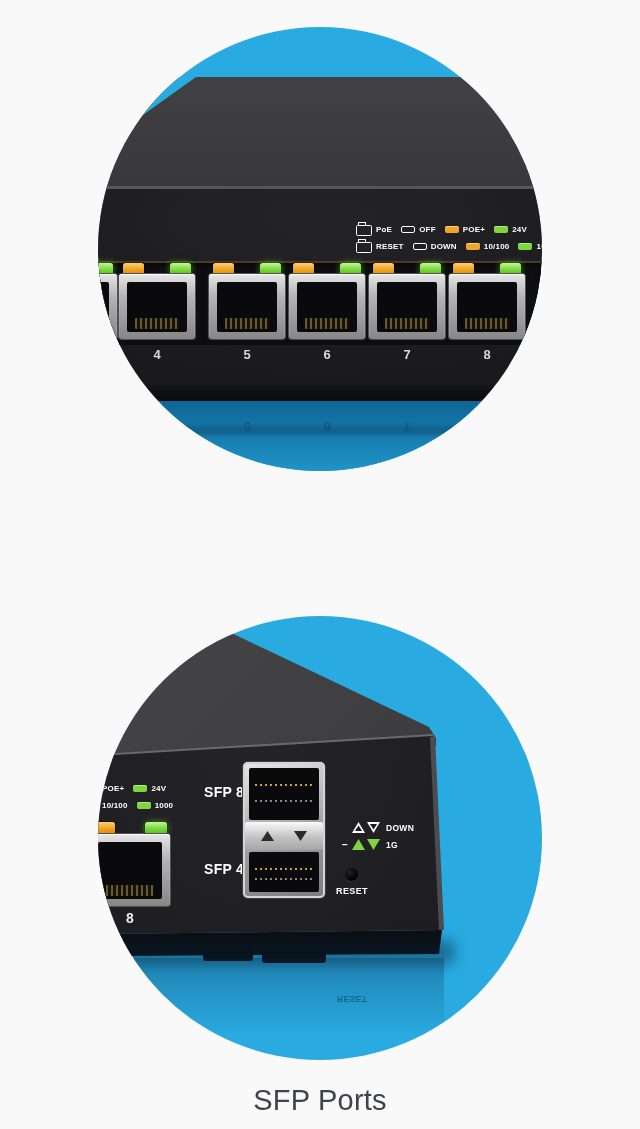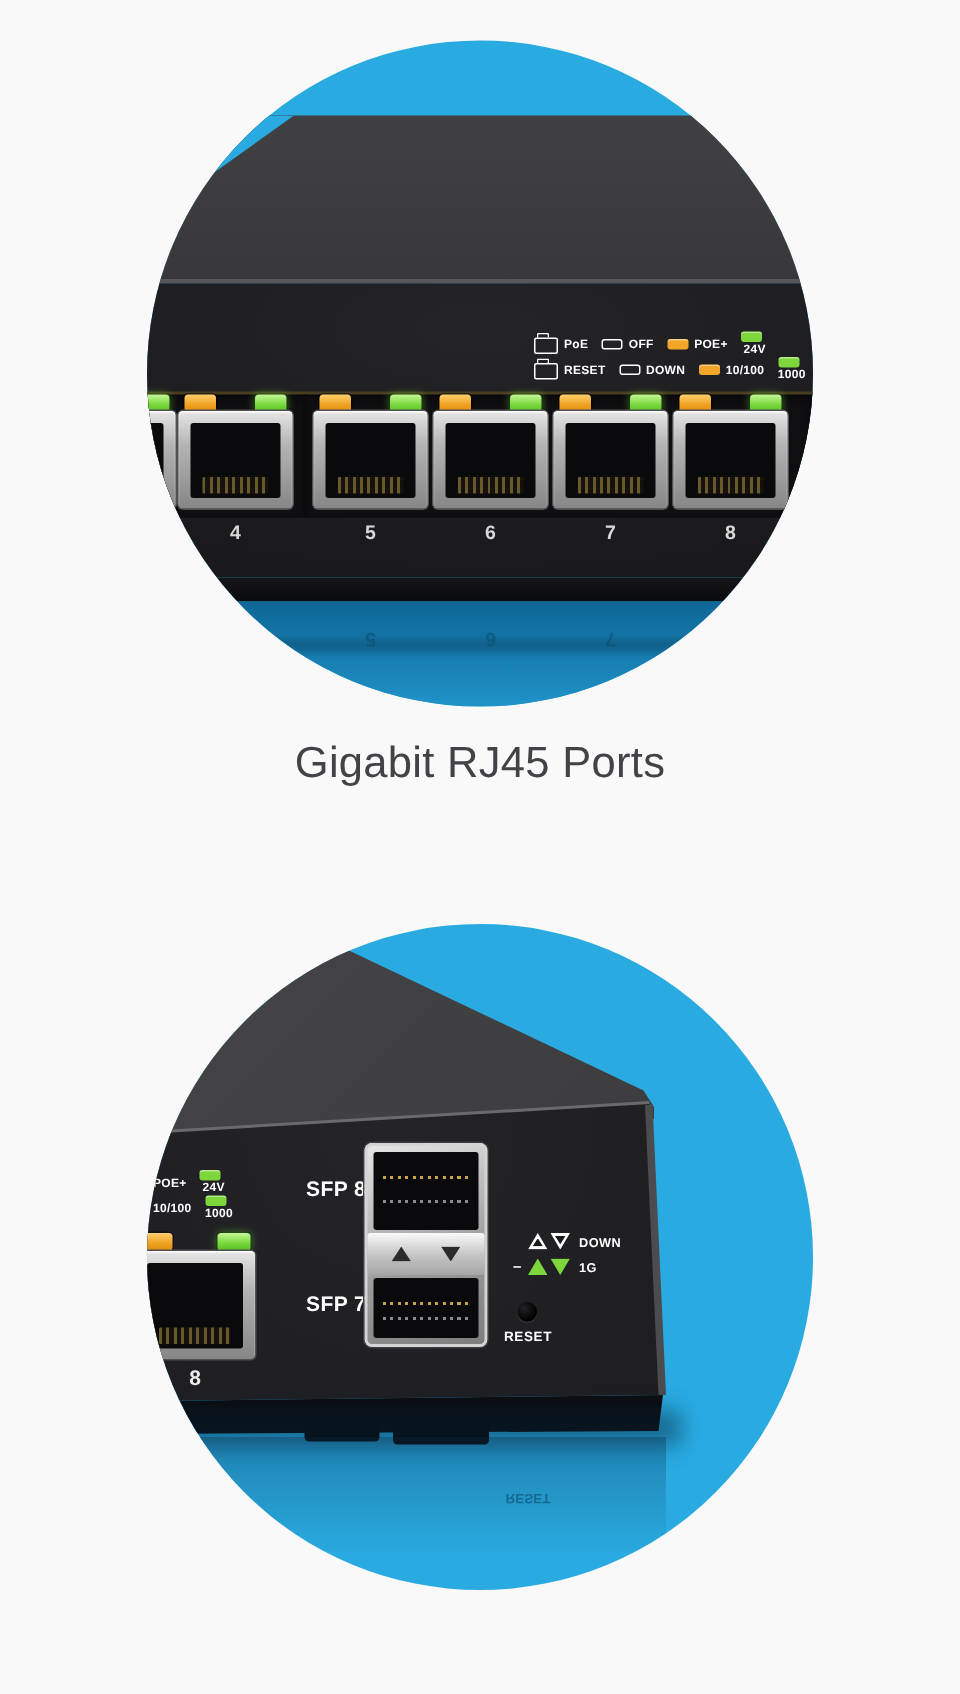--- a/index.html
+++ b/index.html
@@ -33,21 +33,21 @@
   .led.orange{left:5px;background:linear-gradient(#ffcf6e,#ef9f1e 60%,#d98d12);box-shadow:0 0 0 1px rgba(0,0,0,.45);}
   .led.green{right:5px;background:linear-gradient(#c4f796,#74d637 60%,#58bd22);box-shadow:0 0 6px rgba(116,230,50,.55),0 0 0 1px rgba(0,0,0,.4);}
   .pnum{position:absolute;top:320px;width:78px;text-align:center;font-size:13px;font-weight:bold;color:#d8d8d8;}
   .rnum{position:absolute;top:392px;width:78px;text-align:center;font-size:13px;font-weight:bold;color:#0a4a6e;opacity:.5;transform:rotate(180deg);}
 
   
   .legend{position:absolute;left:258px;top:196px;}
   .legend2{position:absolute;left:4px;top:166px;}
   .lrow{display:flex;align-items:center;height:12px;margin-bottom:5px;}
   .litem{display:flex;align-items:center;margin-right:9px;}
-  .litem:last-child{margin-right:0;flex-direction:column;}
+  .litem:last-child{margin-right:0;}
   .licon{margin-right:4px;flex:none;}
   .llabel{font-size:8px;font-weight:bold;color:#fff;letter-spacing:.2px;white-space:nowrap;}
   .icon-port{width:14px;height:9px;border:1.3px solid #fff;border-radius:1.5px;position:relative;margin-top:2px;}
   .icon-port::before{content:'';position:absolute;left:1px;top:-4px;width:6px;height:2px;border:1.3px solid #fff;border-bottom:none;border-radius:1px 1px 0 0;}
   .icon-led{width:14px;height:7px;border-radius:2px;}
   .icon-led.off{width:12px;height:5px;border:1.2px solid #fff;background:transparent;}
   .icon-led.orange{background:#f2a629;box-shadow:inset 0 1px rgba(255,255,255,.45);}
   .icon-led.green{background:#7ed63d;box-shadow:inset 0 1px rgba(255,255,255,.45);}
 
   
@@ -207,21 +207,20 @@
     <div class="pnum" style="left:350px">8</div>
 
     <div class="c1-bevel"></div>
     <div class="c1-table"></div>
     <div class="c1-streak"></div>
     <div class="rnum" style="left:110px">5</div>
     <div class="rnum" style="left:190px">6</div>
     <div class="rnum" style="left:270px">7</div>
   </div>
 
-  <div class="caption c1">Gigabit RJ45 Ports</div>
 
   <div class="circle" id="circle-sfp">
     <div class="layer c2-wedge"></div>
     <div class="layer c2-faceedge"></div>
     <div class="layer c2-face"></div>
     <div class="layer c2-rightedge"></div>
 
     <div class="legend2">
       <div class="lrow">
         <span class="litem">
@@ -246,21 +245,21 @@
     <div class="pmod pmod2">
       <span class="led orange"></span>
         <span class="led green"></span>
       <span class="bezel">
           <span class="opening"></span>
         </span>
     </div>
     <div class="pnum2">8</div>
 
     <div class="sfp-label s1">SFP 8</div>
-    <div class="sfp-label s2">SFP 7</div>
+    <div class="sfp-label s2">SFP 4</div>
     <div class="cage">
       <span class="cage-slot top"></span>
       <span class="cage-latch">
         <span class="latch-tri up"></span>
         <span class="latch-tri down"></span>
       </span>
       <span class="cage-slot bot"></span>
     </div>
 
     <div class="ind">
@@ -285,14 +284,15 @@
     <div class="reset-label">RESET</div>
 
     <div class="layer c2-bevel"></div>
     <div class="c2-foot f1"></div>
     <div class="c2-foot f2"></div>
     <div class="c2-shadow"></div>
     <div class="c2-refl"></div>
     <div class="refl-reset">RESET</div>
   </div>
 
+  <div class="caption c2">SFP Ports</div>
 
 </div>
 
 </body></html>

